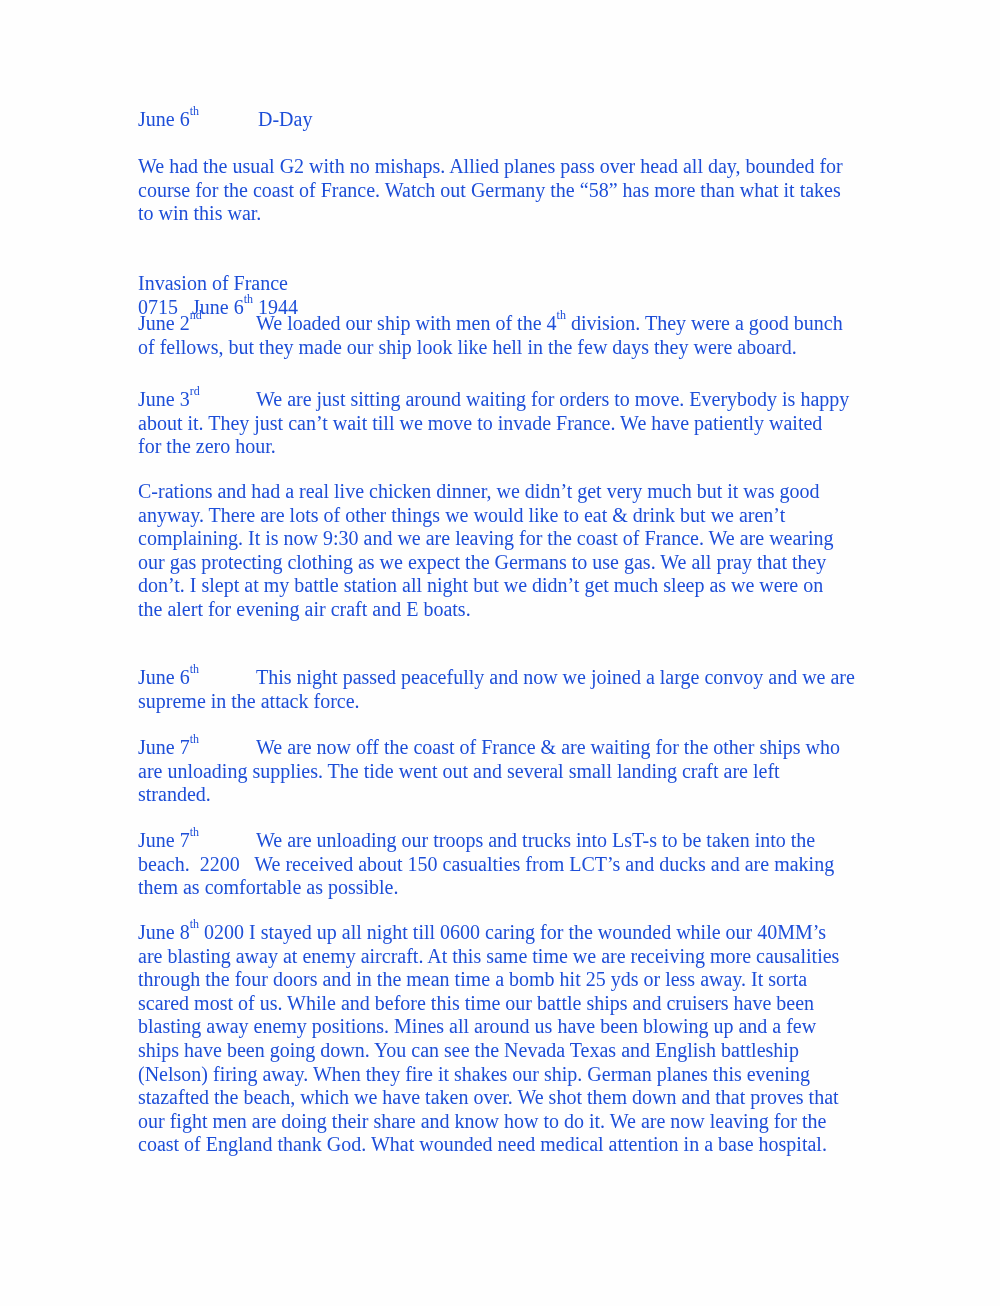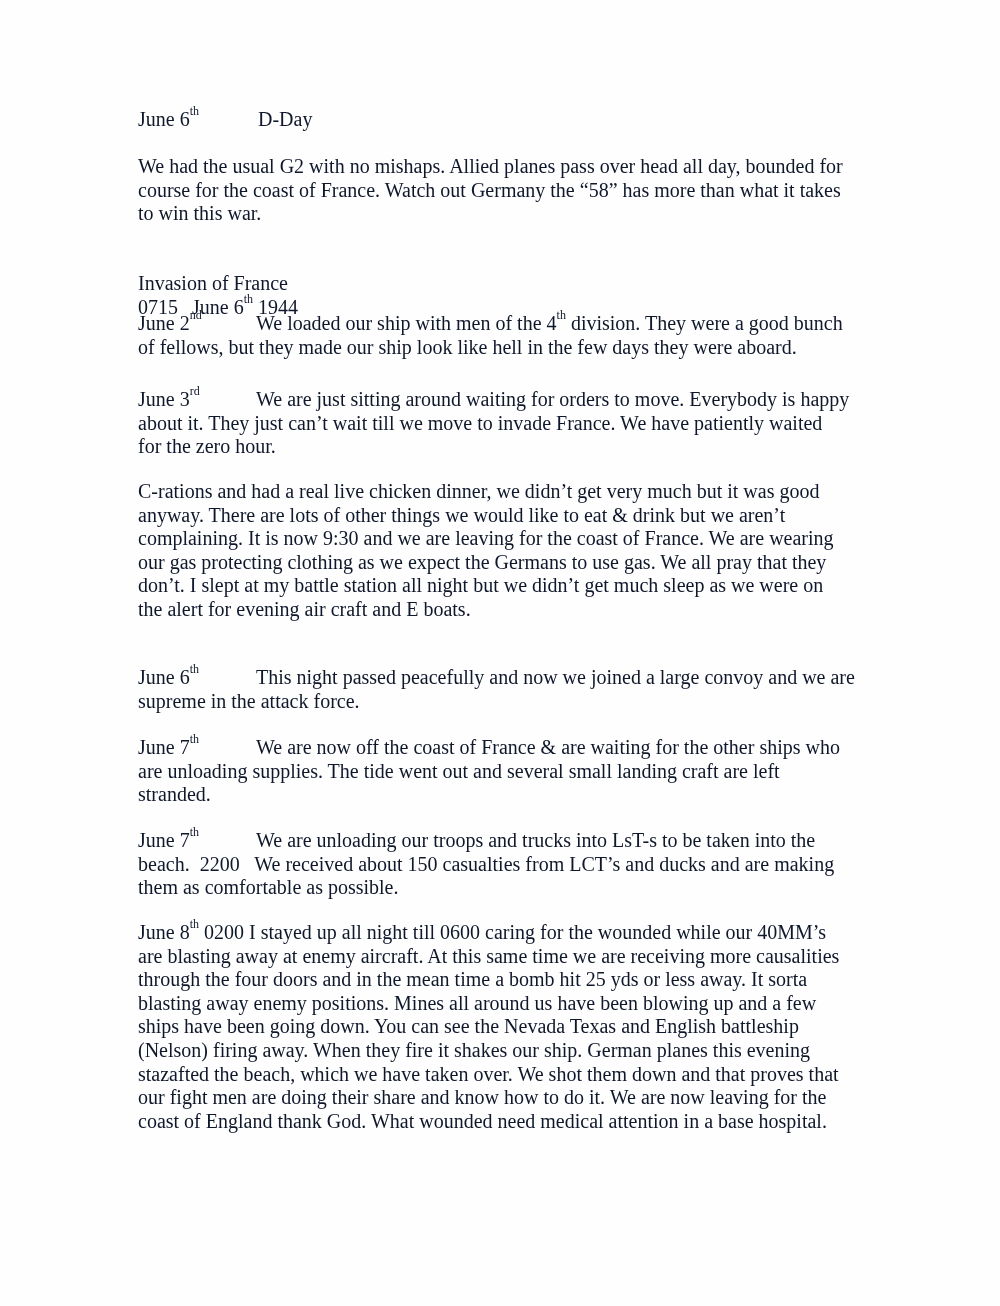--- a/index.html
+++ b/index.html
@@ -1,21 +1,21 @@
 <!DOCTYPE html>
 <html><head>
   <meta charset="utf-8">
   <style>
     html, body { margin: 0; padding: 0; background: #ffffff; }
     body { width: 1000px; height: 1306px; position: relative; overflow: hidden; }
     .page {
       position: absolute; left: 0; top: 0; width: 1000px; height: 1306px;
       background: #fefefe;
       font-family: "Liberation Serif", "DejaVu Serif", serif;
-      color: #0f172a;
+      color: #1d4ed8;
       font-size: 20px;
       line-height: 23.6px;
     }
     .block { position: absolute; left: 138px; width: 730px; white-space: normal; }
     .line { display: block; white-space: nowrap; }
     sup { font-size: 12px; line-height: 0; position: relative; top: -3px; vertical-align: super; }
     .tab1 { display: inline-block; width: 120px; }
     .tab2 { display: inline-block; width: 118px; }
     .gap { display: inline-block; width: 47px; }
   </style>
@@ -87,20 +87,21 @@
       <span class="tab2"><span>June 7</span><sup>th</sup></span><span>We are unloading our troops and trucks into LsT-s to be taken into the</span>
     </span>
     <span class="line" style="white-space:pre;">beach.  2200   We received about 150 casualties from LCT’s and ducks and are making</span>
     <span class="line">them as comfortable as possible.</span>
   </div>
 
   <div class="block" style="top:921px;">
     <span class="line" style="white-space:pre;"><span>June 8</span><sup>th</sup><span> 0200 I stayed up all night till 0600 caring for the wounded while our 40MM’s</span></span>
     <span class="line">are blasting away at enemy aircraft.  At this same time we are receiving more causalities</span>
     <span class="line">through the four doors and in the mean time a bomb hit 25 yds or less away.  It sorta</span>
+    <span class="line">scared most of us.  While and before this time our battle ships and cruisers have been</span>
     <span class="line">blasting away enemy positions.  Mines all around us have been blowing up and a few</span>
     <span class="line">ships have been going down.  You can see the Nevada Texas and English battleship</span>
     <span class="line">(Nelson) firing away.  When they fire it shakes our ship.  German planes this evening</span>
     <span class="line">stazafted the beach, which we have taken over.  We shot them down and that proves that</span>
     <span class="line">our fight men are doing their share and know how to do it.  We are now leaving for the</span>
     <span class="line">coast of England thank God.  What wounded need medical attention in a base hospital.</span>
   </div>
 
 </div>
 

